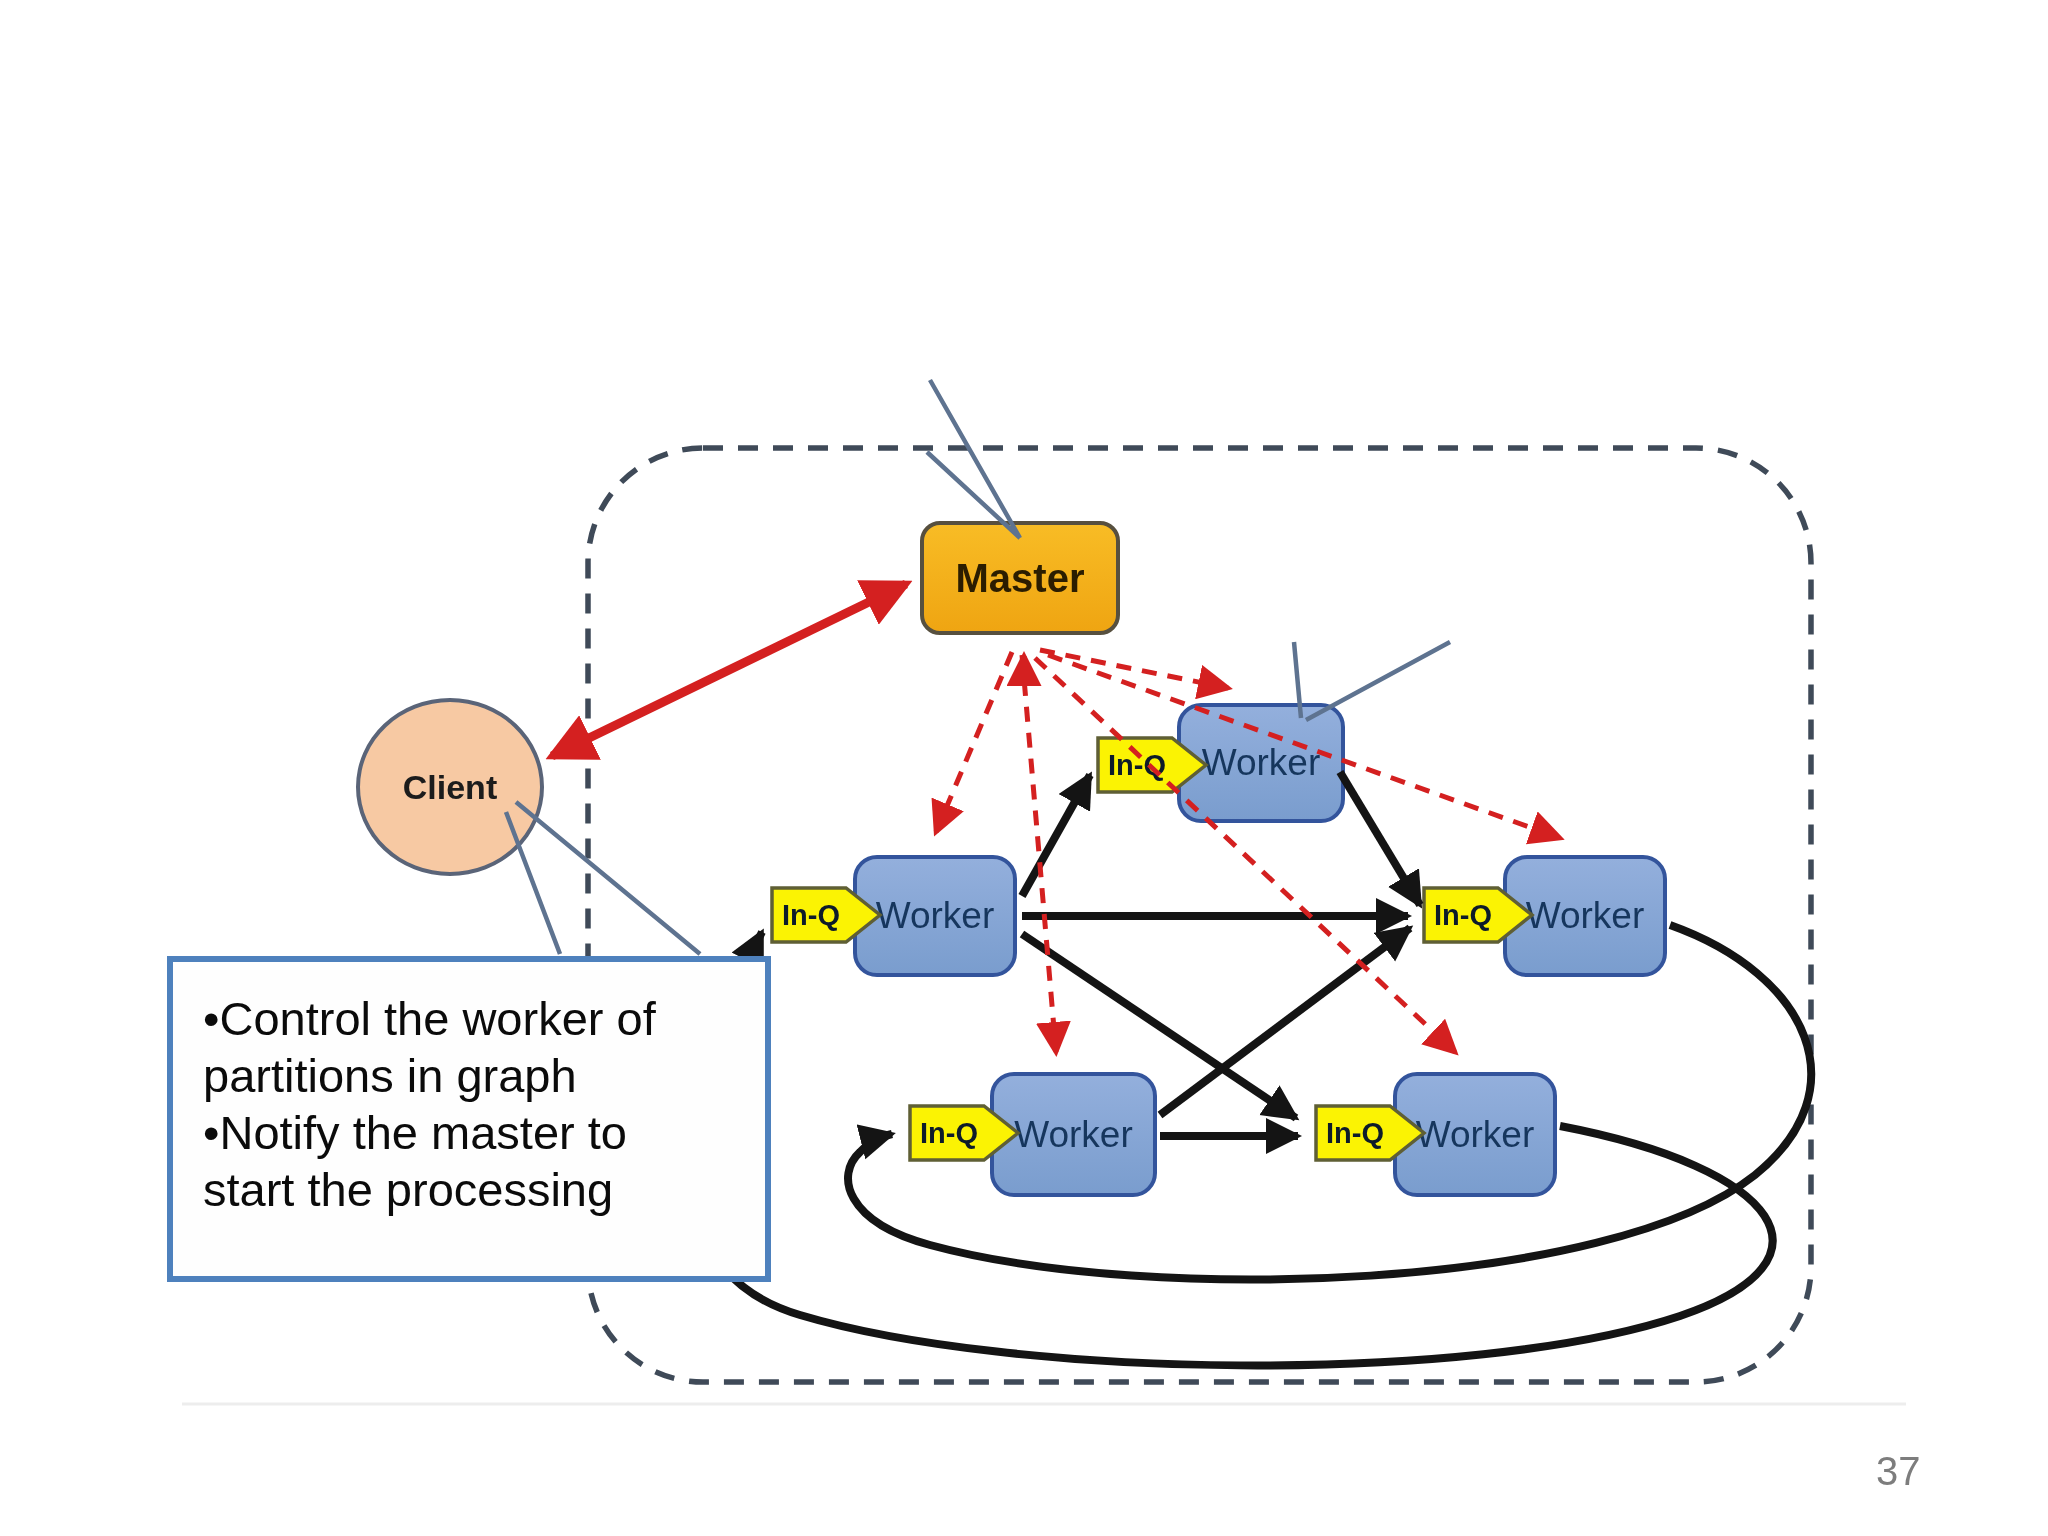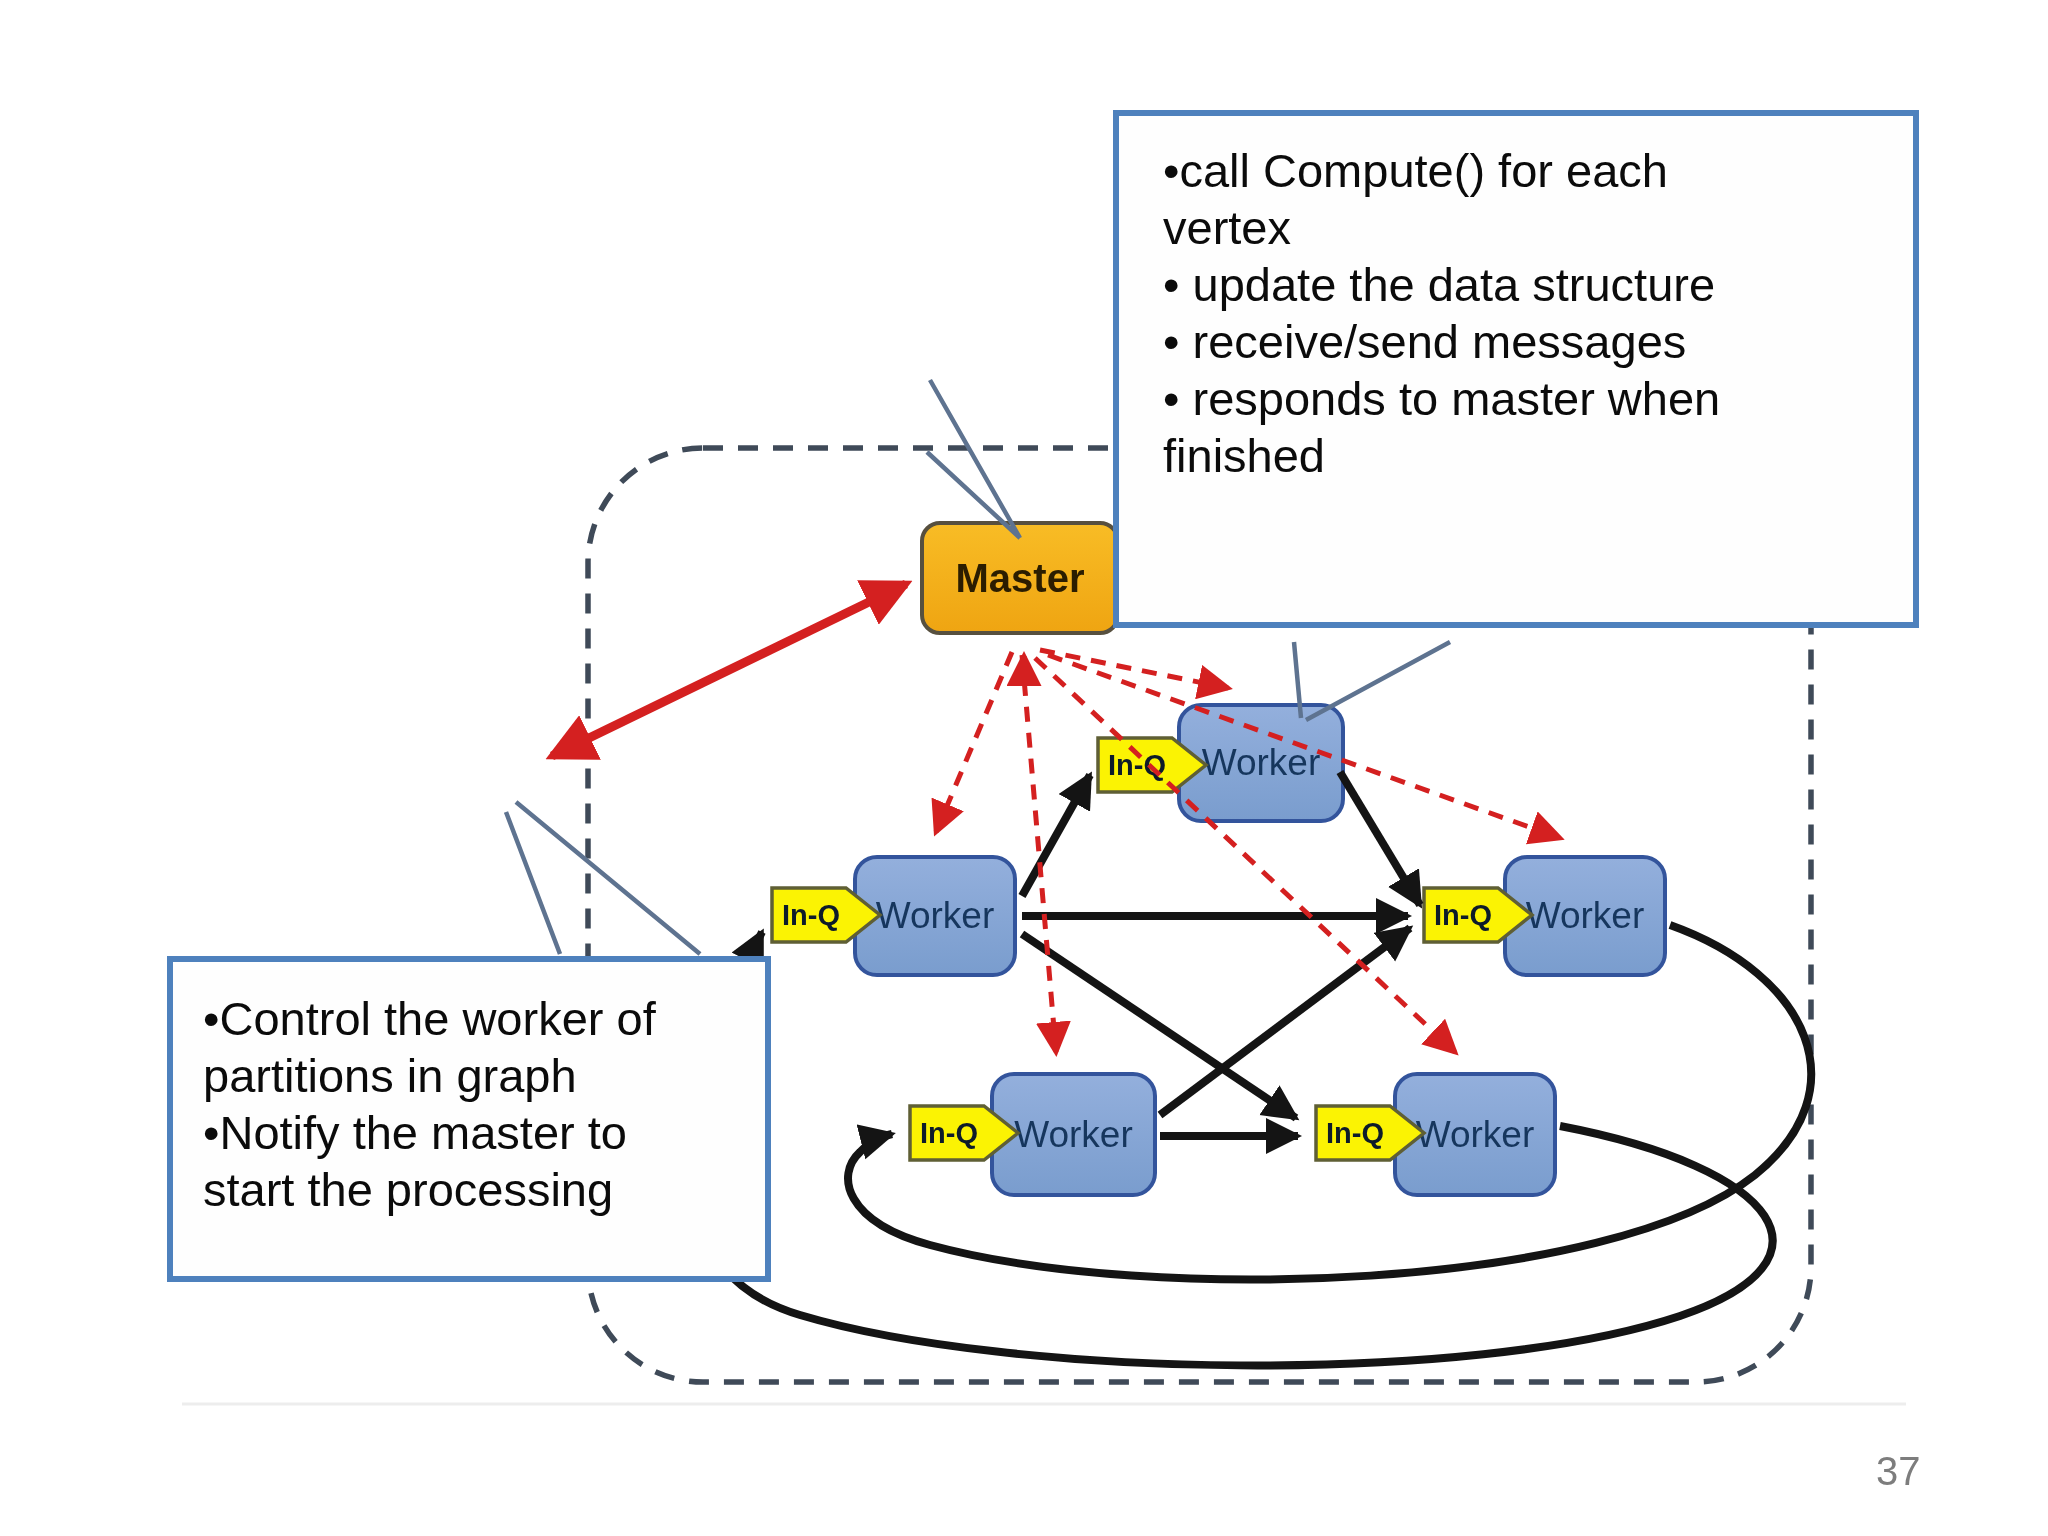--- a/index.html
+++ b/index.html
@@ -97,20 +97,23 @@
 
     <path d="M1024,682 L1024,656" fill="none" stroke="#D42020" stroke-width="5" marker-end="url(#mRd)"></path>
 
     <path d="M552,756 L906,584" fill="none" stroke="#D42020" stroke-width="9" marker-start="url(#mR)" marker-end="url(#mR)"></path>
   </svg>
 
   <div class="node master">
     <span>Master</span>
   </div>
 
+  <div class="node client">
+    <span>Client</span>
+  </div>
 
   <div class="node worker" id="worker-top">
     <span>Worker</span>
   </div>
   <div class="node worker" id="worker-ml">
     <span>Worker</span>
   </div>
   <div class="node worker" id="worker-mr">
     <span>Worker</span>
   </div>
@@ -146,26 +149,20 @@
     <span class="tag-label">In-Q</span>
   </div>
   <div class="tag" id="tag-br">
     <svg viewBox="0 0 112 58">
       <polygon points="2,2 76,2 110,29 76,56 2,56" fill="#FBF303" stroke="#5f5f35" stroke-width="3.5"></polygon>
     </svg>
     <span class="tag-label">In-Q</span>
   </div>
 
 
-  <div class="callout" id="callout-worker">•call Compute() for each
-vertex
-• update the data structure
-• receive/send messages
-• responds to master when
-finished</div>
 
   <div class="callout" id="callout-client">•Control the worker of
 partitions in graph
 •Notify the master to
 start the processing</div>
 
   <svg id="pointer-layer" class="layer">
     <path d="M930,380 L1020,538 M927,452 L1020,538" fill="none" stroke="#5E7390" stroke-width="4.5"></path>
     <path d="M1294,642 L1301,718 M1450,642 L1306,720" fill="none" stroke="#5E7390" stroke-width="4.5"></path>
     <path d="M506,812 L560,954 M516,802 L700,954" fill="none" stroke="#5E7390" stroke-width="4.5"></path>

